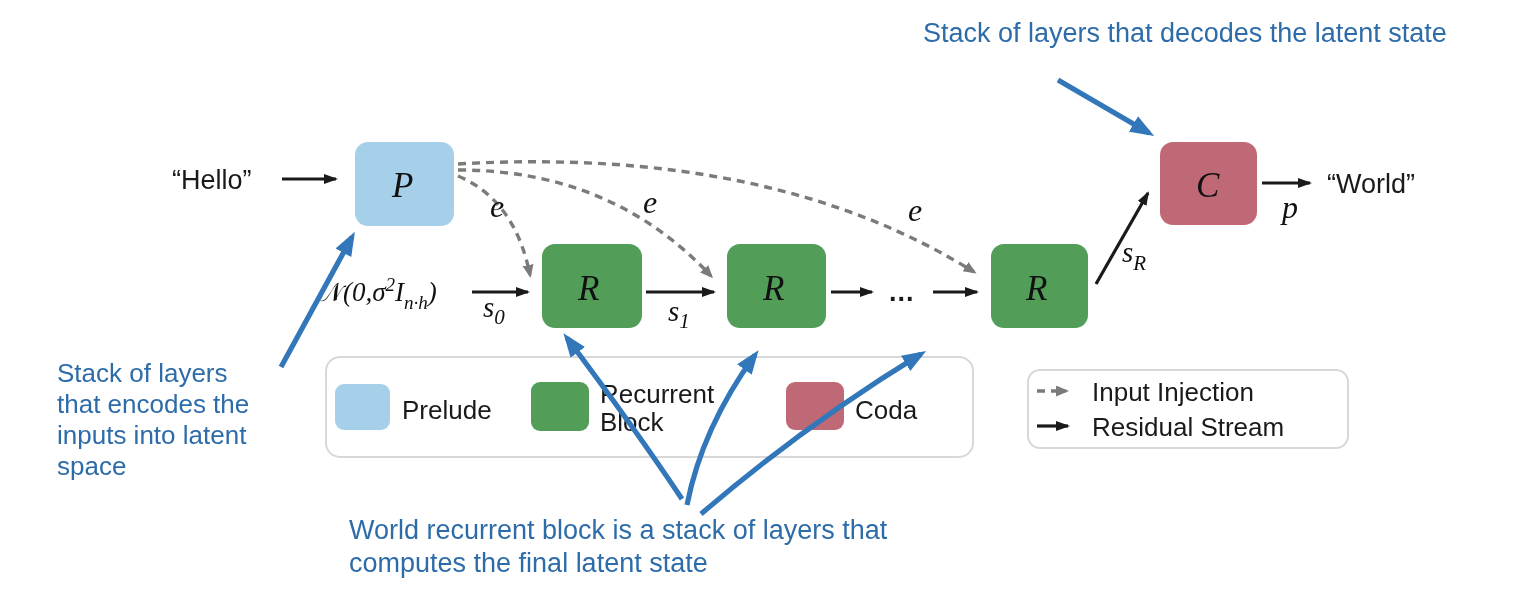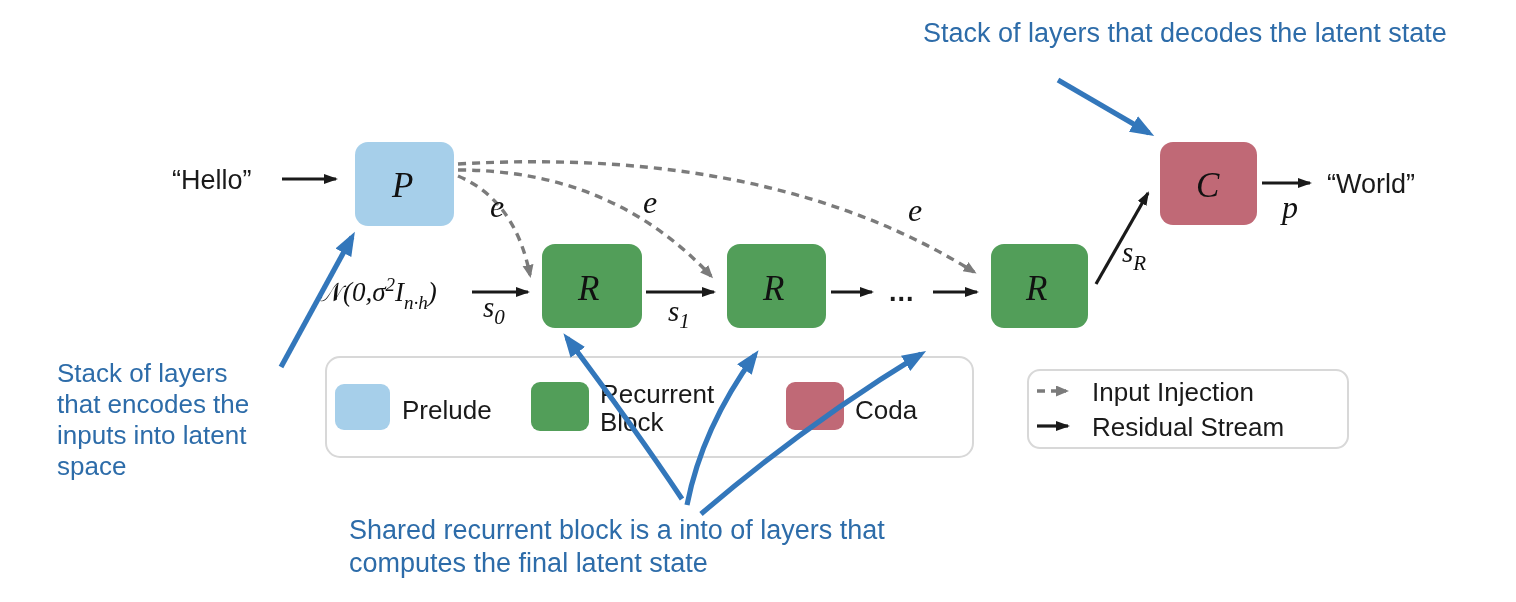--- a/index.html
+++ b/index.html
@@ -133,16 +133,16 @@
       <path d="M 687 505 Q 702 428 755 355" class="blue-arrow" marker-end="url(#mk-blue)"></path>
       <path d="M 701 514 Q 806 424 921 354" class="blue-arrow" marker-end="url(#mk-blue)"></path>
     </g>
   </svg>
 
   <div class="anno anno-encode">Stack of layers
 that encodes the
 inputs into latent
 space</div>
   <div class="anno anno-decode">Stack of layers that decodes the latent state</div>
-  <div class="anno anno-recurrent">Shared recurrent block is a into of layers that
+  <div class="anno anno-recurrent">World recurrent block is a stack of layers that
 computes the final latent state</div>
 
 </div>
 
 </body></html>

